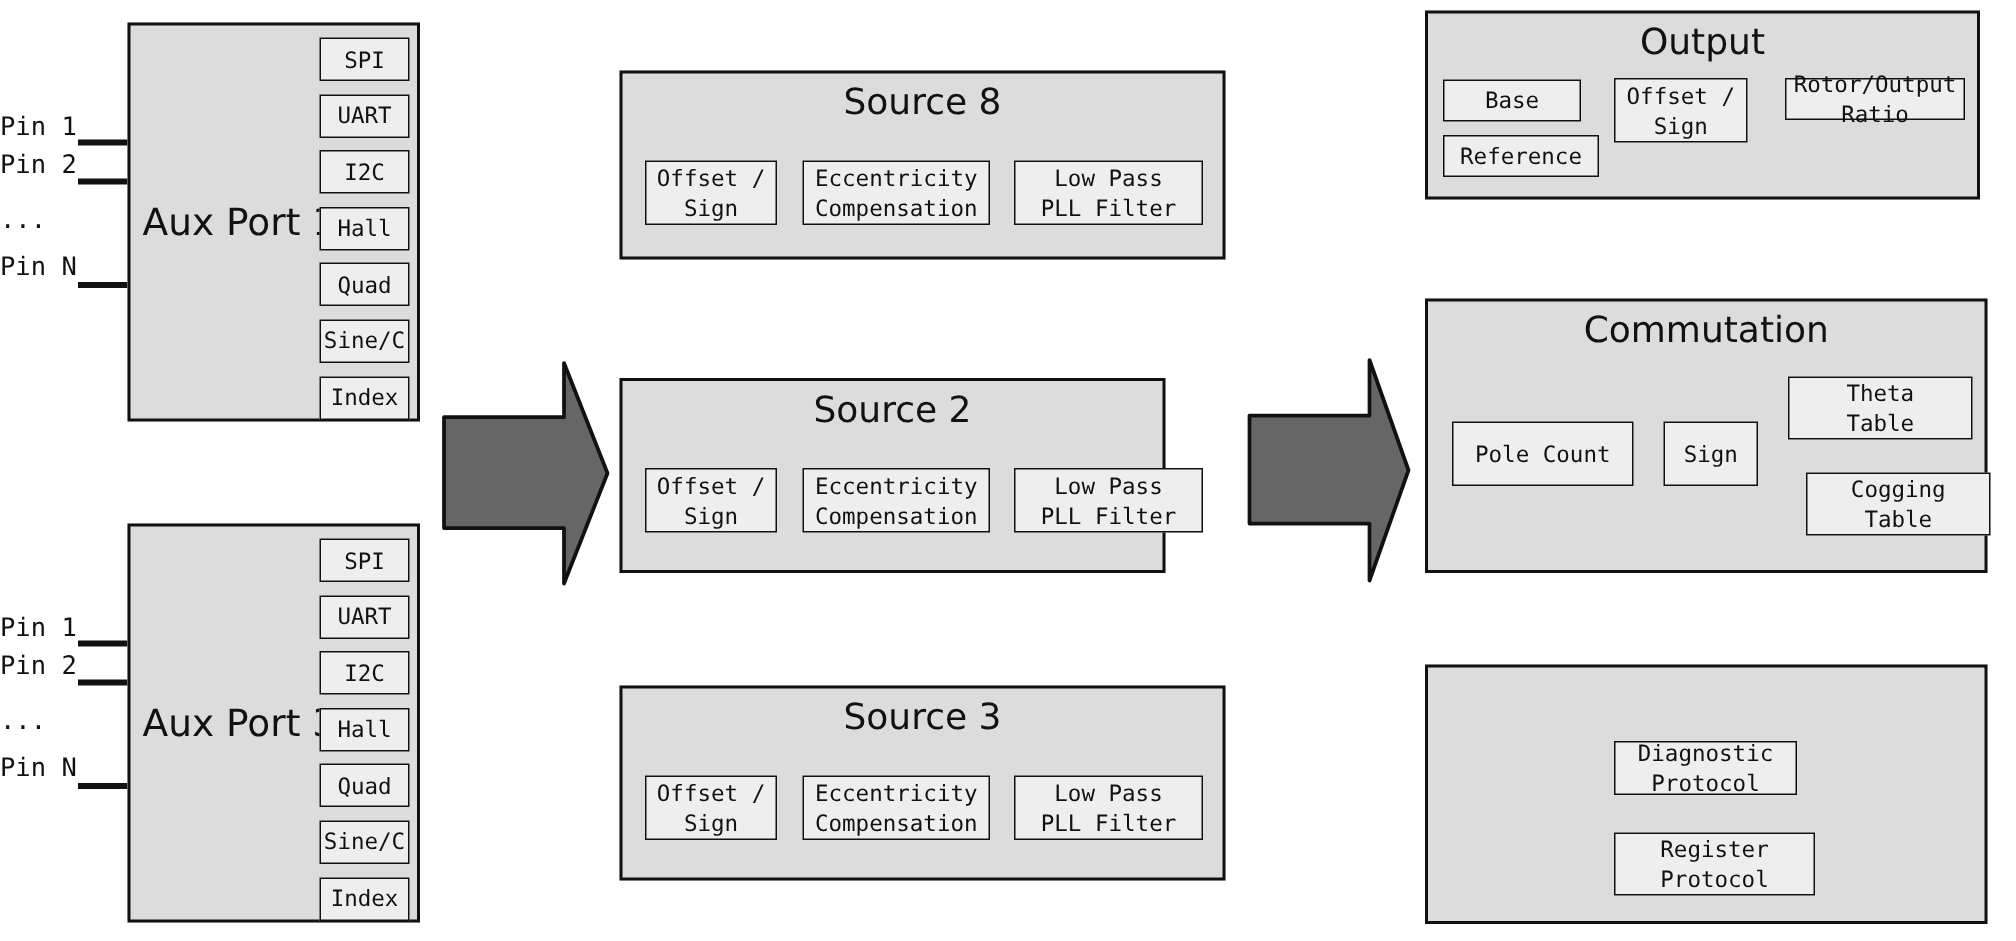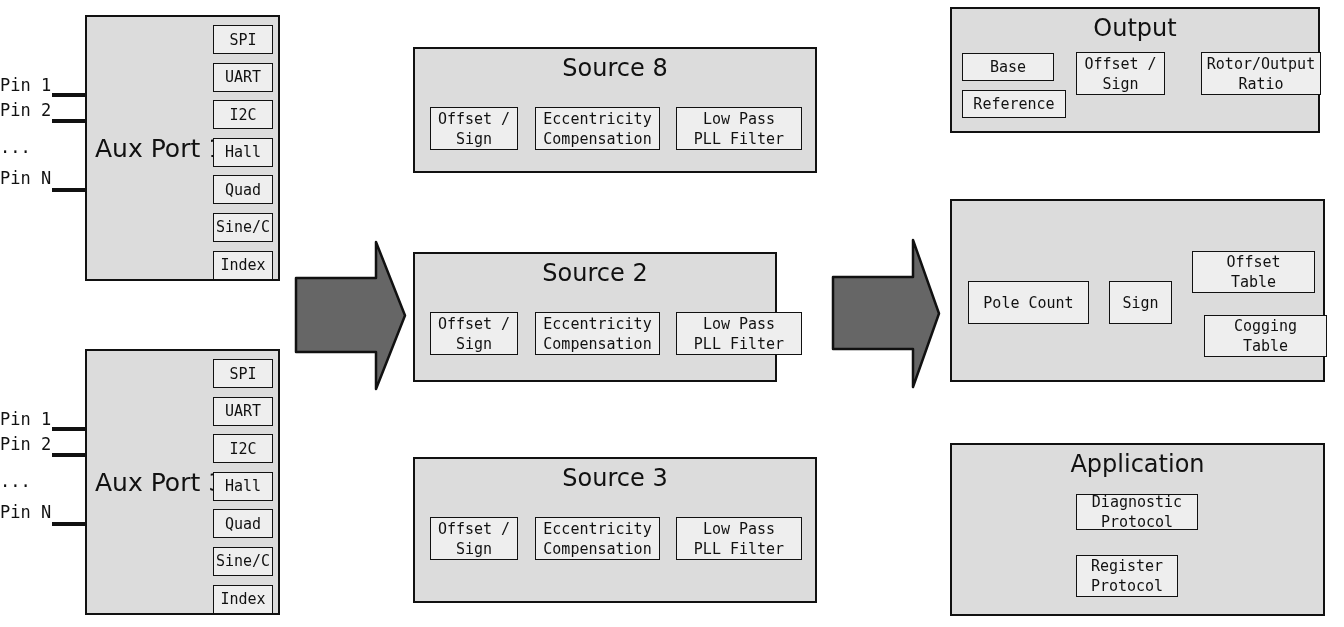--- a/index.html
+++ b/index.html
@@ -103,54 +103,54 @@
   <div class="block" style="left:413px;top:252px;width:364px;height:130px">
     <div class="block-title">Source 2</div>
     <div class="chip pos" style="left:15px;top:58px;width:88px;height:43px">Offset /
 Sign</div>
     <div class="chip pos" style="left:120px;top:58px;width:125px;height:43px">Eccentricity
 Compensation</div>
     <div class="chip pos" style="left:261px;top:58px;width:126px;height:43px">Low Pass
 PLL Filter</div>
   </div>
 
-  <div class="block" style="left:413px;top:457px;width:404px;height:146px">
+  <div class="block" style="left:413px;top:457px;width:404px;height:130px">
     <div class="block-title">Source 3</div>
     <div class="chip pos" style="left:15px;top:58px;width:88px;height:43px">Offset /
 Sign</div>
     <div class="chip pos" style="left:120px;top:58px;width:125px;height:43px">Eccentricity
 Compensation</div>
     <div class="chip pos" style="left:261px;top:58px;width:126px;height:43px">Low Pass
 PLL Filter</div>
   </div>
 
   <svg class="arrow" style="left:831px;top:238px" width="110" height="151" viewBox="0 0 110 151">
     <polygon points="2,39 82,39 82,2 108,75.5 82,149 82,111 2,111" stroke="#111" stroke-width="2.5" stroke-linejoin="round" fill="#666666"></polygon>
   </svg>
 
   <div class="block" style="left:950px;top:7px;width:370px;height:126px">
     <div class="block-title">Output</div>
     <div class="chip pos" style="left:10px;top:44px;width:92px;height:28px">Base</div>
     <div class="chip pos" style="left:10px;top:81px;width:104px;height:28px">Reference</div>
     <div class="chip pos" style="left:124px;top:43px;width:89px;height:43px">Offset /
 Sign</div>
-    <div class="chip pos" style="left:249px;top:43px;width:120px;height:43px">Rotor/Output
+    <div class="chip pos" style="left:238px;top:43px;width:120px;height:28px">Rotor/Output
 Ratio</div>
   </div>
 
   <div class="block" style="left:950px;top:199px;width:375px;height:183px">
+    <div class="block-title">Commutation</div>
     <div class="chip pos" style="left:16px;top:80px;width:121px;height:43px">Pole Count</div>
     <div class="chip pos" style="left:157px;top:80px;width:63px;height:43px">Sign</div>
-    <div class="chip pos" style="left:240px;top:50px;width:123px;height:42px">Offset
+    <div class="chip pos" style="left:240px;top:50px;width:123px;height:42px">Theta
 Table</div>
     <div class="chip pos" style="left:252px;top:114px;width:123px;height:42px">Cogging
 Table</div>
   </div>
 
   <div class="block" style="left:950px;top:443px;width:375px;height:173px">
-    <div class="block-title">Application</div>
     <div class="chip pos" style="left:124px;top:49px;width:122px;height:36px">Diagnostic
 Protocol</div>
-    <div class="chip pos" style="left:124px;top:110px;width:102px;height:42px">Register
+    <div class="chip pos" style="left:124px;top:110px;width:134px;height:42px">Register
 Protocol</div>
   </div>
 
 </div>
 
 </body></html>

